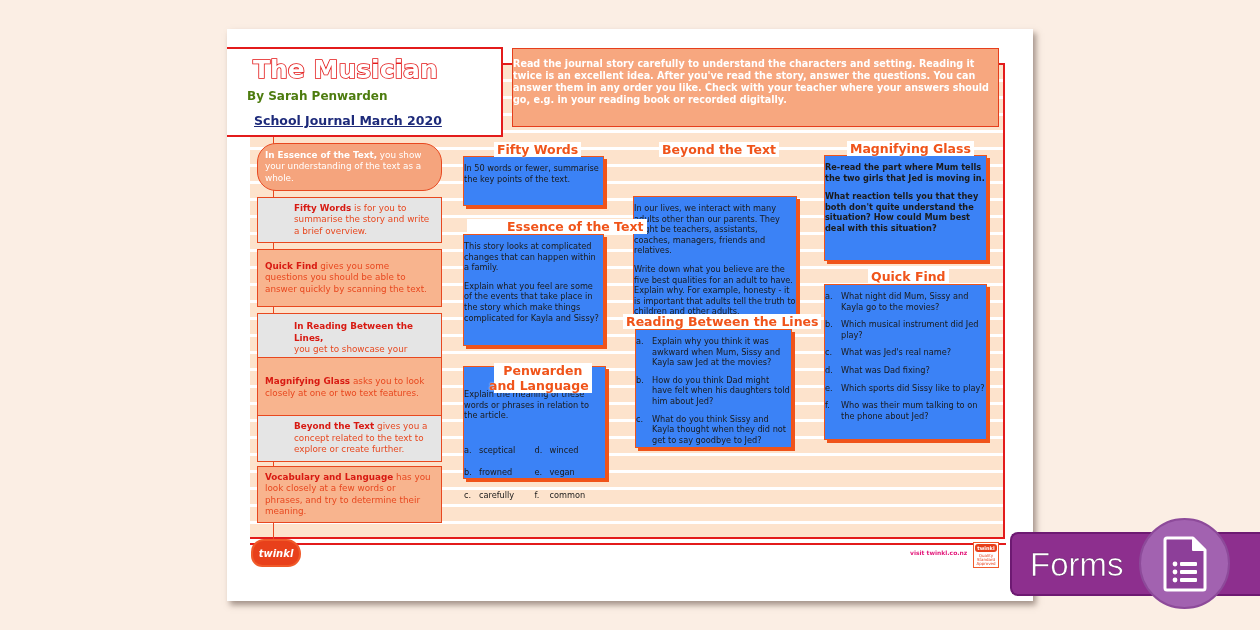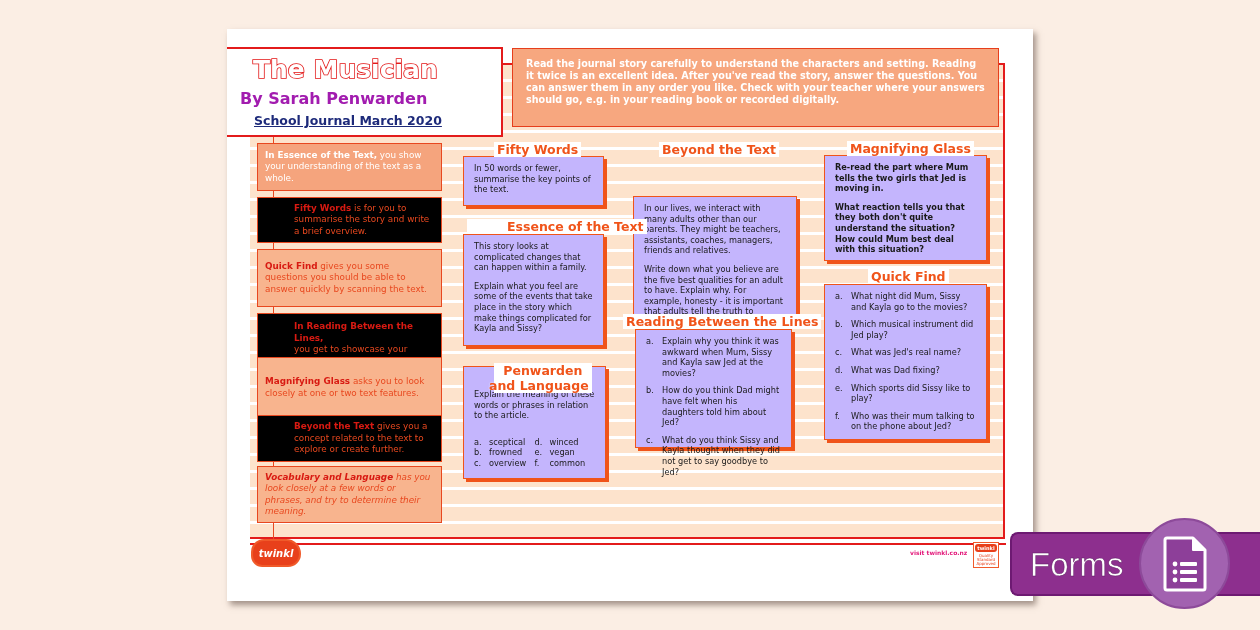--- a/index.html
+++ b/index.html
@@ -21,79 +21,79 @@
   }
   .title-main {
     position: absolute; left: 26px; top: 6px;
     font-family: "DejaVu Sans", sans-serif; font-weight: bold; font-size: 25px;
     color: #ffffff; letter-spacing: 0px;
     -webkit-text-stroke: 1.6px #e31b1b;
     text-shadow: 0 0 1px #e31b1b;
     paint-order: stroke fill;
   }
   .title-author {
-    position: absolute; left: 13px; top: 40px;
-    font-weight: bold; font-size: 16px; color: #a21caf;
+    position: absolute; left: 20px; top: 40px;
+    font-weight: bold; font-size: 12px; color: #4d7c0f;
   }
   .title-journal {
     position: absolute; left: 27px; top: 64px;
     font-weight: bold; font-size: 12.5px; color: #1d2a7a; text-decoration: underline;
   }
   
   .frame {
     position: absolute; left: 23px; top: 34px; width: 755px; height: 476px;
     border: 2px solid #e31b1b; border-left: none; border-top-right-radius: 0;
     background: repeating-linear-gradient(to bottom, #fde3cc 0px, #fde3cc 14px, #ffffff 14px, #ffffff 17px);
   }
   .frame-bottom-line {
     position: absolute; left: 23px; top: 514px; width: 756px; height: 2px; background: #e31b1b;
   }
   .intro-box {
     position: absolute; left: 285px; top: 19px; width: 487px; height: 79px;
     background: #f7a77f; border: 1.5px solid #e63e1c;
-    color: #ffffff; font-size: 9.6px; line-height: 12px; padding: 9px 13px;
+    color: #ffffff; font-size: 9.6px; line-height: 12px; padding: 9px 0;
     font-weight: bold;
   }
   
   .desc {
     position: absolute; left: 30px; width: 185px;
     border: 1.5px solid #e8481f; font-size: 8.8px; line-height: 11.5px;
     padding: 0 7px; display: flex; align-items: center;
     color: #e8481f;
   }
   .desc b { color: #d81a12; }
   .desc.dark { background: #f5a47d; }
-  .desc.dark.white { color: #ffffff; }
+  .desc.dark.white { color: #ffffff; border-radius: 19px; }
   .desc.dark.white b { color: #ffffff; }
-  .desc.light { background: #000000; padding-left: 36px; }
+  .desc.light { background: #e5e5e5; padding-left: 36px; }
   .desc.mid { background: #f8b48e; }
   .left-vline { position: absolute; left: 46px; top: 98px; width: 1px; height: 420px; background: #e8481f; }
 
   
   .card-title {
     position: absolute; font-weight: bold; font-size: 12.5px; color: #f0541a;
     background: #ffffff; padding: 0 3px; line-height: 15px;
     text-shadow: 0 0 2px #fff;
     z-index: 3; white-space: nowrap;
   }
   .card {
-    position: absolute; background: #c4b5fd;
+    position: absolute; background: #3b82f6;
     border: 1.5px solid #f0541a;
     box-shadow: 3px 3px 0 #f0541a;
     font-size: 8.2px; line-height: 10.6px; color: #1a1a1a;
-    padding: 6px 10px;
+    padding: 6px 0;
     z-index: 2;
   }
   .card p { margin-bottom: 8px; }
   .card p:last-child { margin-bottom: 0; }
   .qlist { list-style: none; }
   .qlist li { display: flex; margin-bottom: 7px; }
   .qlist li:last-child { margin-bottom: 0; }
   .qlist .ql { width: 16px; flex: none; }
-  .vocab-grid { display: grid; grid-template-columns: 1fr 1fr; row-gap: 0; margin-top: 16px; }
+  .vocab-grid { display: grid; grid-template-columns: 1fr 1fr; row-gap: 12px; margin-top: 24px; }
   .vocab-grid span .vl { display: inline-block; width: 15px; }
 
   .logo-twinkl {
     position: absolute; left: 26px; top: 512px; width: 46px; height: 24px;
     background: #e8401b; border-radius: 12px 14px 12px 10px;
     color: #fff; font-weight: bold; font-size: 10px; font-style: italic;
     display: flex; align-items: center; justify-content: center;
     box-shadow: 0 0 0 2px #f05a2a;
   }
   .visit-link {
@@ -150,21 +150,21 @@
   </div>
   <div class="desc light" style="top:284px;height:62px;">
     <div><b>In Reading Between the Lines,</b><br><span> you get to showcase your inference skills.</span></div>
   </div>
   <div class="desc mid" style="top:328px;height:61px;">
     <div><b>Magnifying Glass</b><span> asks you to look closely at one or two text features.</span></div>
   </div>
   <div class="desc light" style="top:386px;height:47px;">
     <div><b>Beyond the Text</b><span> gives you a concept related to the text to explore or create further.</span></div>
   </div>
-  <div class="desc mid" style="top:437px;height:57px;font-style:italic;">
+  <div class="desc mid" style="top:437px;height:57px;">
     <div><b>Vocabulary and Language</b><span> has you look closely at a few words or phrases, and try to determine their meaning.</span></div>
   </div>
 
   <div class="card-title" style="left:267px;top:113px;">Fifty Words</div>
   <div class="card" style="left:236px;top:127px;width:141px;height:50px;">
     <p>In 50 words or fewer, summarise the key points of the text.</p>
   </div>
 
   <div class="card-title" style="left:240px;top:190px;padding-left:40px;">Essence of the Text</div>
   <div class="card" style="left:236px;top:205px;width:141px;height:112px;">
@@ -176,21 +176,21 @@
     <div>Penwarden</div>
     <div style="margin-left:-8px;">and Language</div>
   </div>
   <div class="card" style="left:236px;top:337px;width:143px;height:113px;padding-top:22px;">
     <p>Explain the meaning of these words or phrases in relation to the article.</p>
     <div class="vocab-grid">
       <span><span class="vl">a.</span><span>sceptical</span></span>
       <span><span class="vl">d.</span><span>winced</span></span>
       <span><span class="vl">b.</span><span>frowned</span></span>
       <span><span class="vl">e.</span><span>vegan</span></span>
-      <span><span class="vl">c.</span><span>overview</span></span>
+      <span><span class="vl">c.</span><span>carefully</span></span>
       <span><span class="vl">f.</span><span>common</span></span>
     </div>
   </div>
 
   <div class="card-title" style="left:432px;top:113px;">Beyond the Text</div>
   <div class="card" style="left:406px;top:127px;width:164px;height:124px;margin-top:40px;">
     <p>In our lives, we interact with many adults other than our parents. They might be teachers, assistants, coaches, managers, friends and relatives.</p>
     <p>Write down what you believe are the five best qualities for an adult to have. Explain why. For example, honesty - it is important that adults tell the truth to children and other adults.</p>
   </div>
 

